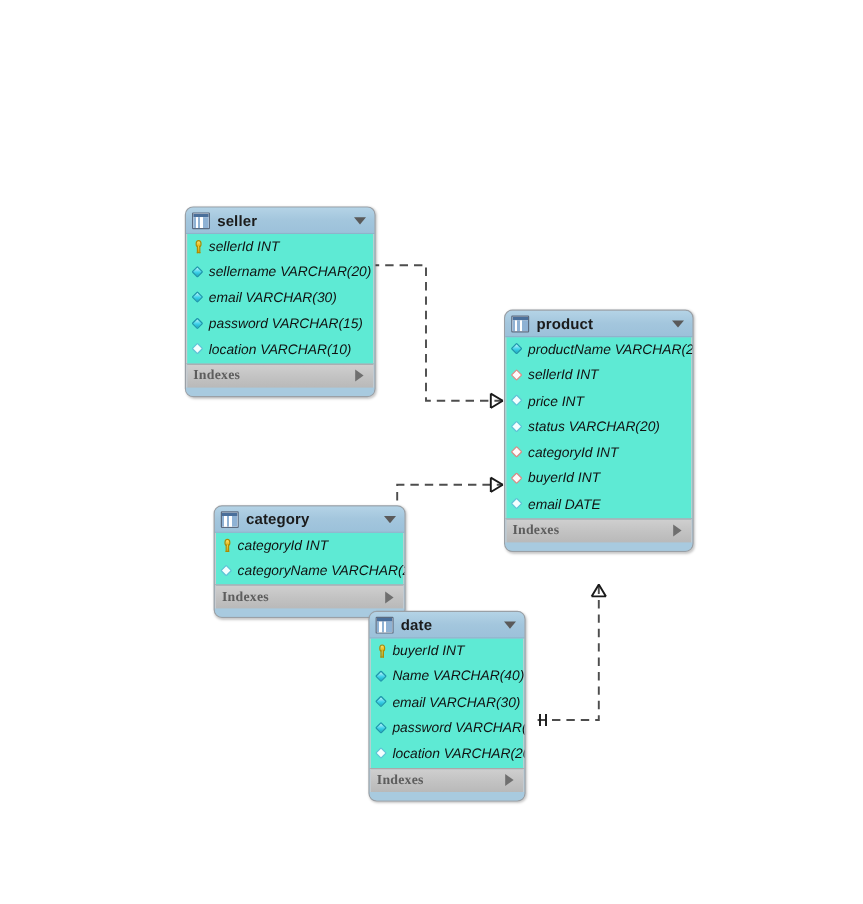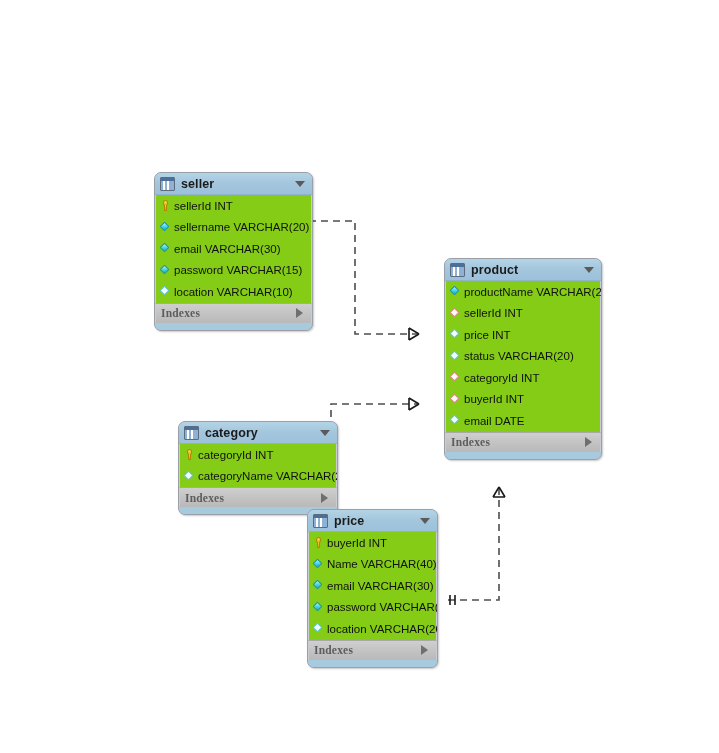--- a/index.html
+++ b/index.html
@@ -83,23 +83,24 @@
     top: 50%;
     transform: translateY(-50%);
     width: 0; height: 0;
     border-left: 5px solid transparent;
     border-right: 5px solid transparent;
     border-top: 6px solid #5a5a5a;
   }
 
   
   .tbl-cols {
-    background: #84cc16;
+    background: #5eead4;
     border-left: 1px solid #c9ccd0;
     border-right: 1px solid #c9ccd0;
+    font-style: italic;
   }
   .col-row {
     display: flex;
     align-items: center;
     height: 21.5px;
     padding-left: 4px;
     box-sizing: border-box;
     white-space: nowrap;
   }
   .col-label {
@@ -269,21 +270,21 @@
             <span class="ico ico-null"></span>
             <span class="col-label">location VARCHAR(10)</span>
           </div>
         </div>
         <div class="tbl-indexes">
           <span class="idx-label">Indexes</span>
           <span class="idx-arrow"></span>
         </div>
         <div class="tbl-foot"></div>
       </div>
-      <div class="table-box" style="left: 420px; top: 258px; width: 158px; margin-left: 24px;">
+      <div class="table-box" style="left: 420px; top: 258px; width: 158px;">
         <div class="tbl-header">
           <span class="tbl-icon"></span>
           <span class="tbl-title">product</span>
           <span class="tbl-chevron"></span>
         </div>
         <div class="tbl-cols">
           <div class="col-row">
             <span class="ico ico-nn"></span>
             <span class="col-label">productName VARCHAR(20)</span>
           </div>
@@ -336,21 +337,21 @@
         </div>
         <div class="tbl-indexes">
           <span class="idx-label">Indexes</span>
           <span class="idx-arrow"></span>
         </div>
         <div class="tbl-foot"></div>
       </div>
       <div class="table-box" style="left: 307px; top: 509px; width: 131px;">
         <div class="tbl-header">
           <span class="tbl-icon"></span>
-          <span class="tbl-title">price</span>
+          <span class="tbl-title">date</span>
           <span class="tbl-chevron"></span>
         </div>
         <div class="tbl-cols">
           <div class="col-row">
             <span class="ico ico-pk"></span>
             <span class="col-label">buyerId INT</span>
           </div>
           <div class="col-row">
             <span class="ico ico-nn"></span>
             <span class="col-label">Name VARCHAR(40)</span>

